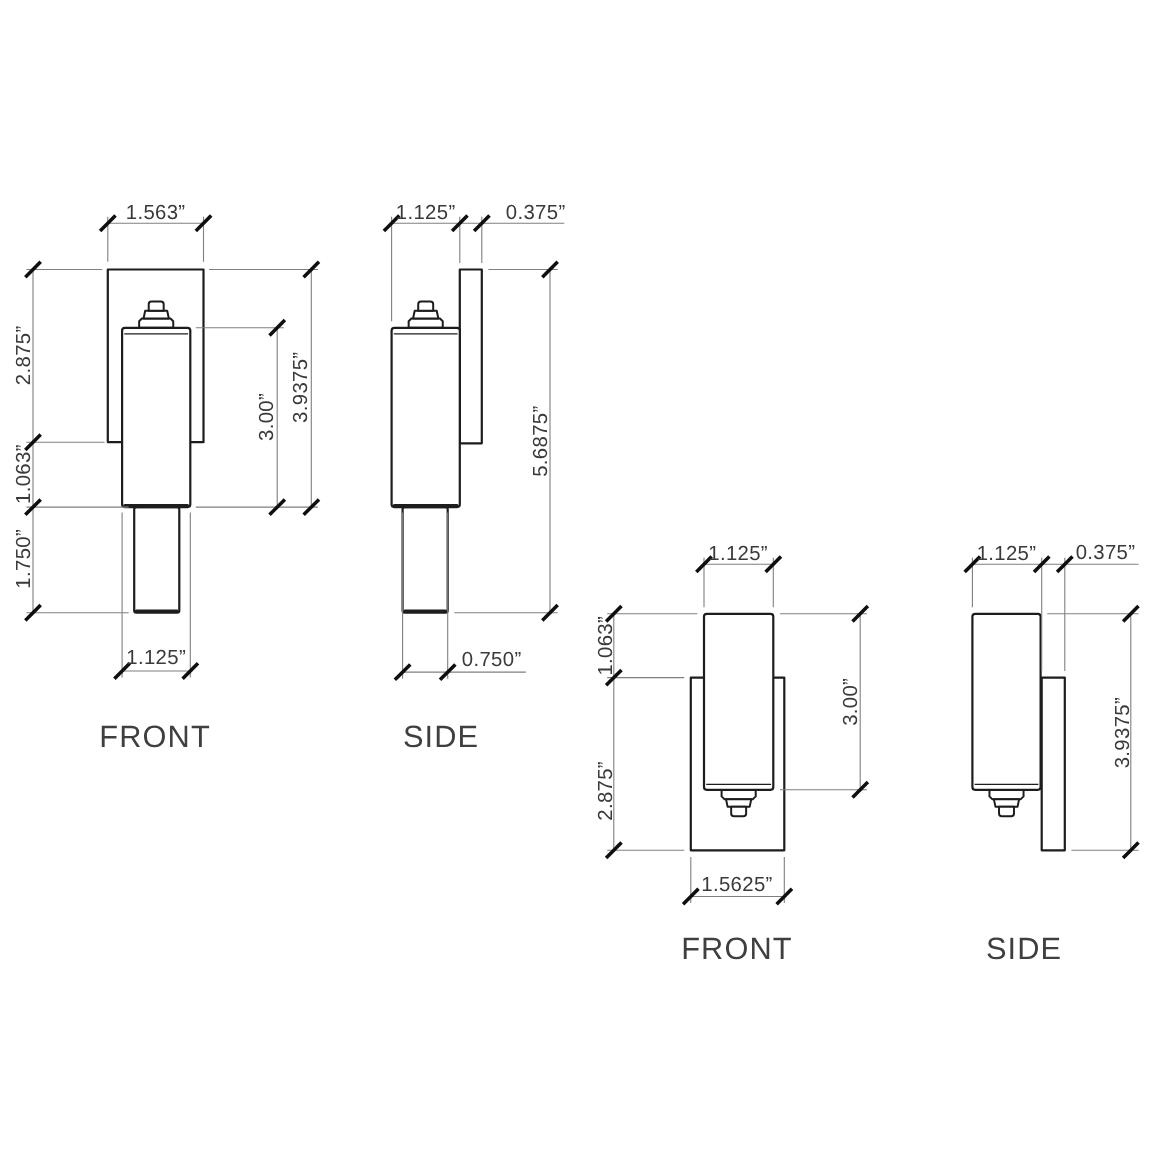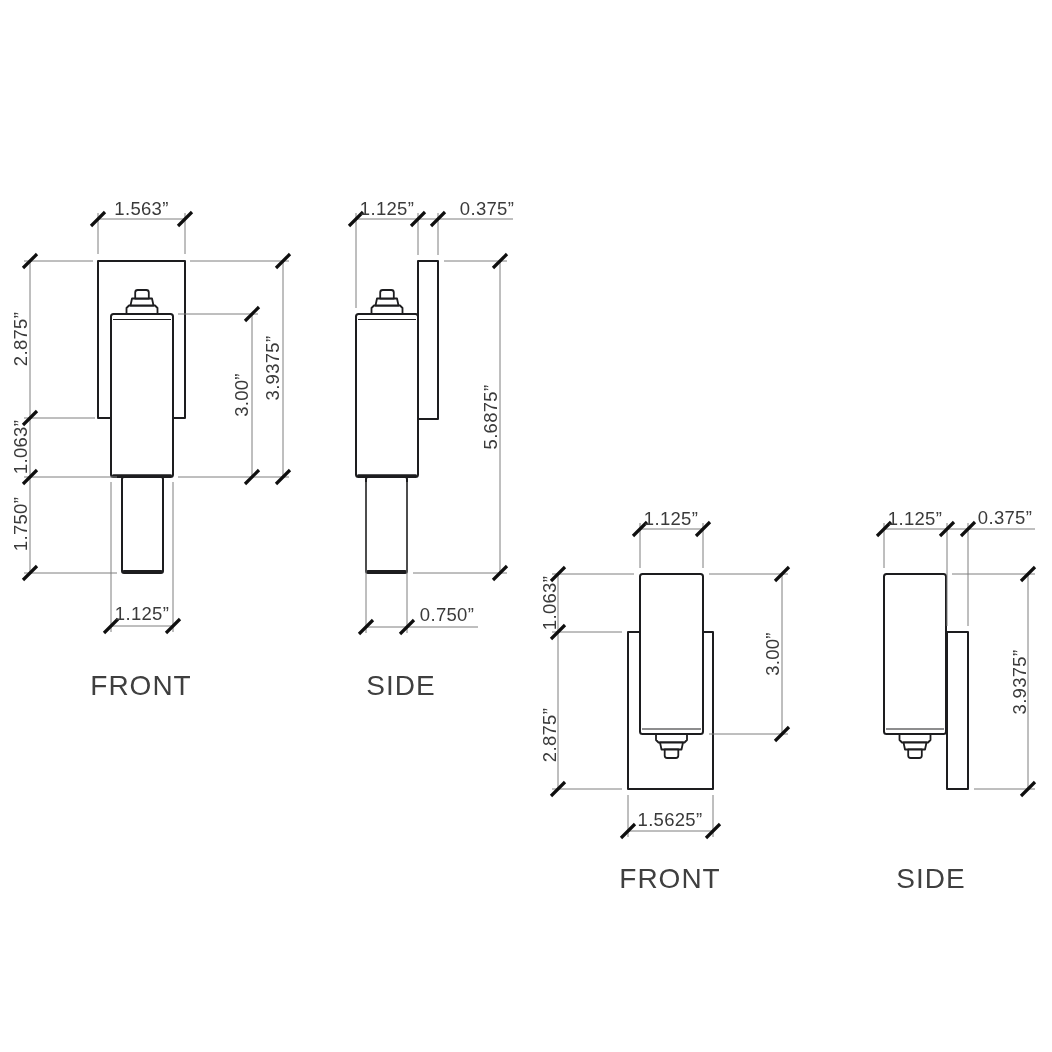--- a/index.html
+++ b/index.html
@@ -1,16 +1,16 @@
 <!DOCTYPE html>
 <html><head>
 <meta charset="utf-8">
 <style>
   html,body{margin:0;padding:0;background:#ffffff;}
-  #canvas{position:relative;width:1052px;height:968px;background:#ffffff;overflow:hidden;margin-top:16px;}
+  #canvas{position:relative;width:1052px;height:968px;background:#ffffff;overflow:hidden;}
   svg{display:block;}
   .obj{fill:#ffffff;stroke:#1d1d1f;stroke-width:2;stroke-linejoin:round;}
   .objs{fill:#ffffff;stroke:#1d1d1f;stroke-width:1.8;stroke-linejoin:round;}
   .ol2{fill:none;stroke:#1d1d1f;stroke-width:1.2;}
   .hv{fill:none;stroke:#1d1d1f;stroke-width:2.8;stroke-linecap:round;}
   .dl{fill:none;stroke:#7f7f7f;stroke-width:1;}
   .tk{stroke:#0f0f0f;stroke-width:3.2;}
   .dt{font-family:"Liberation Sans",sans-serif;font-size:18.5px;fill:#3a3a3a;letter-spacing:0.3px;}
   .lbl{font-family:"Liberation Sans",sans-serif;font-size:28px;fill:#3f3f3f;letter-spacing:1px;}
   text{text-anchor:middle;}

